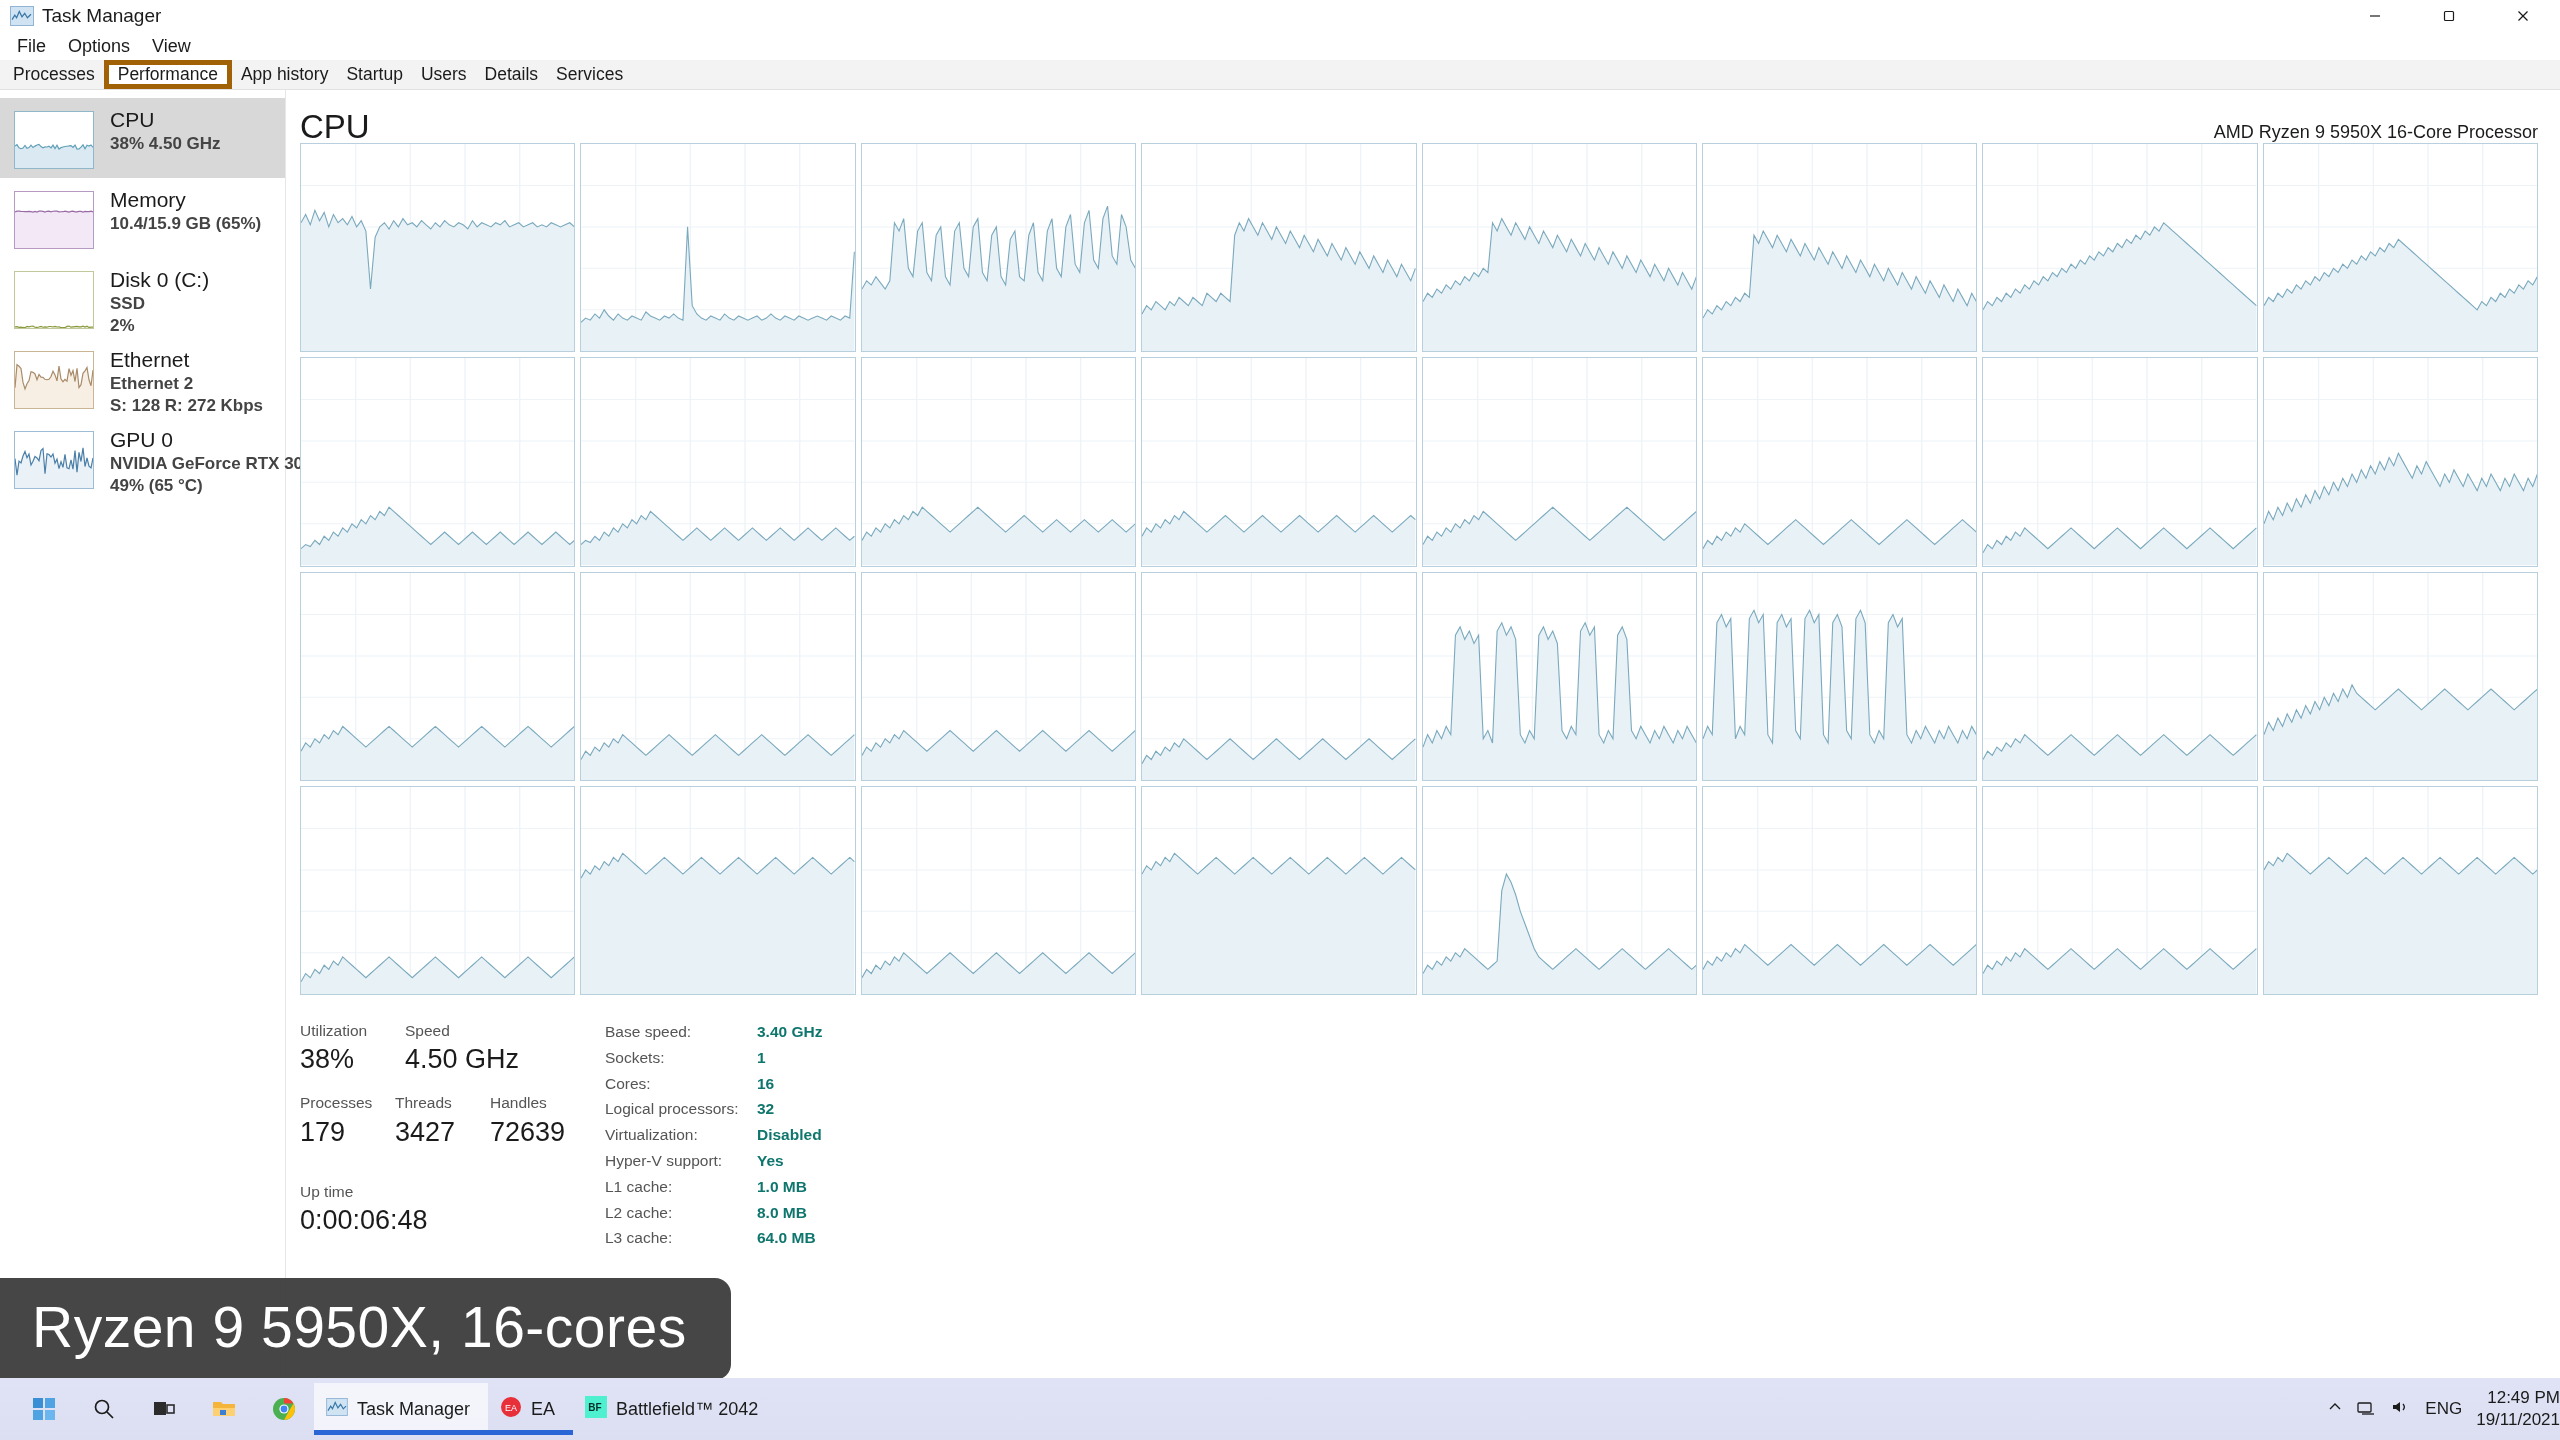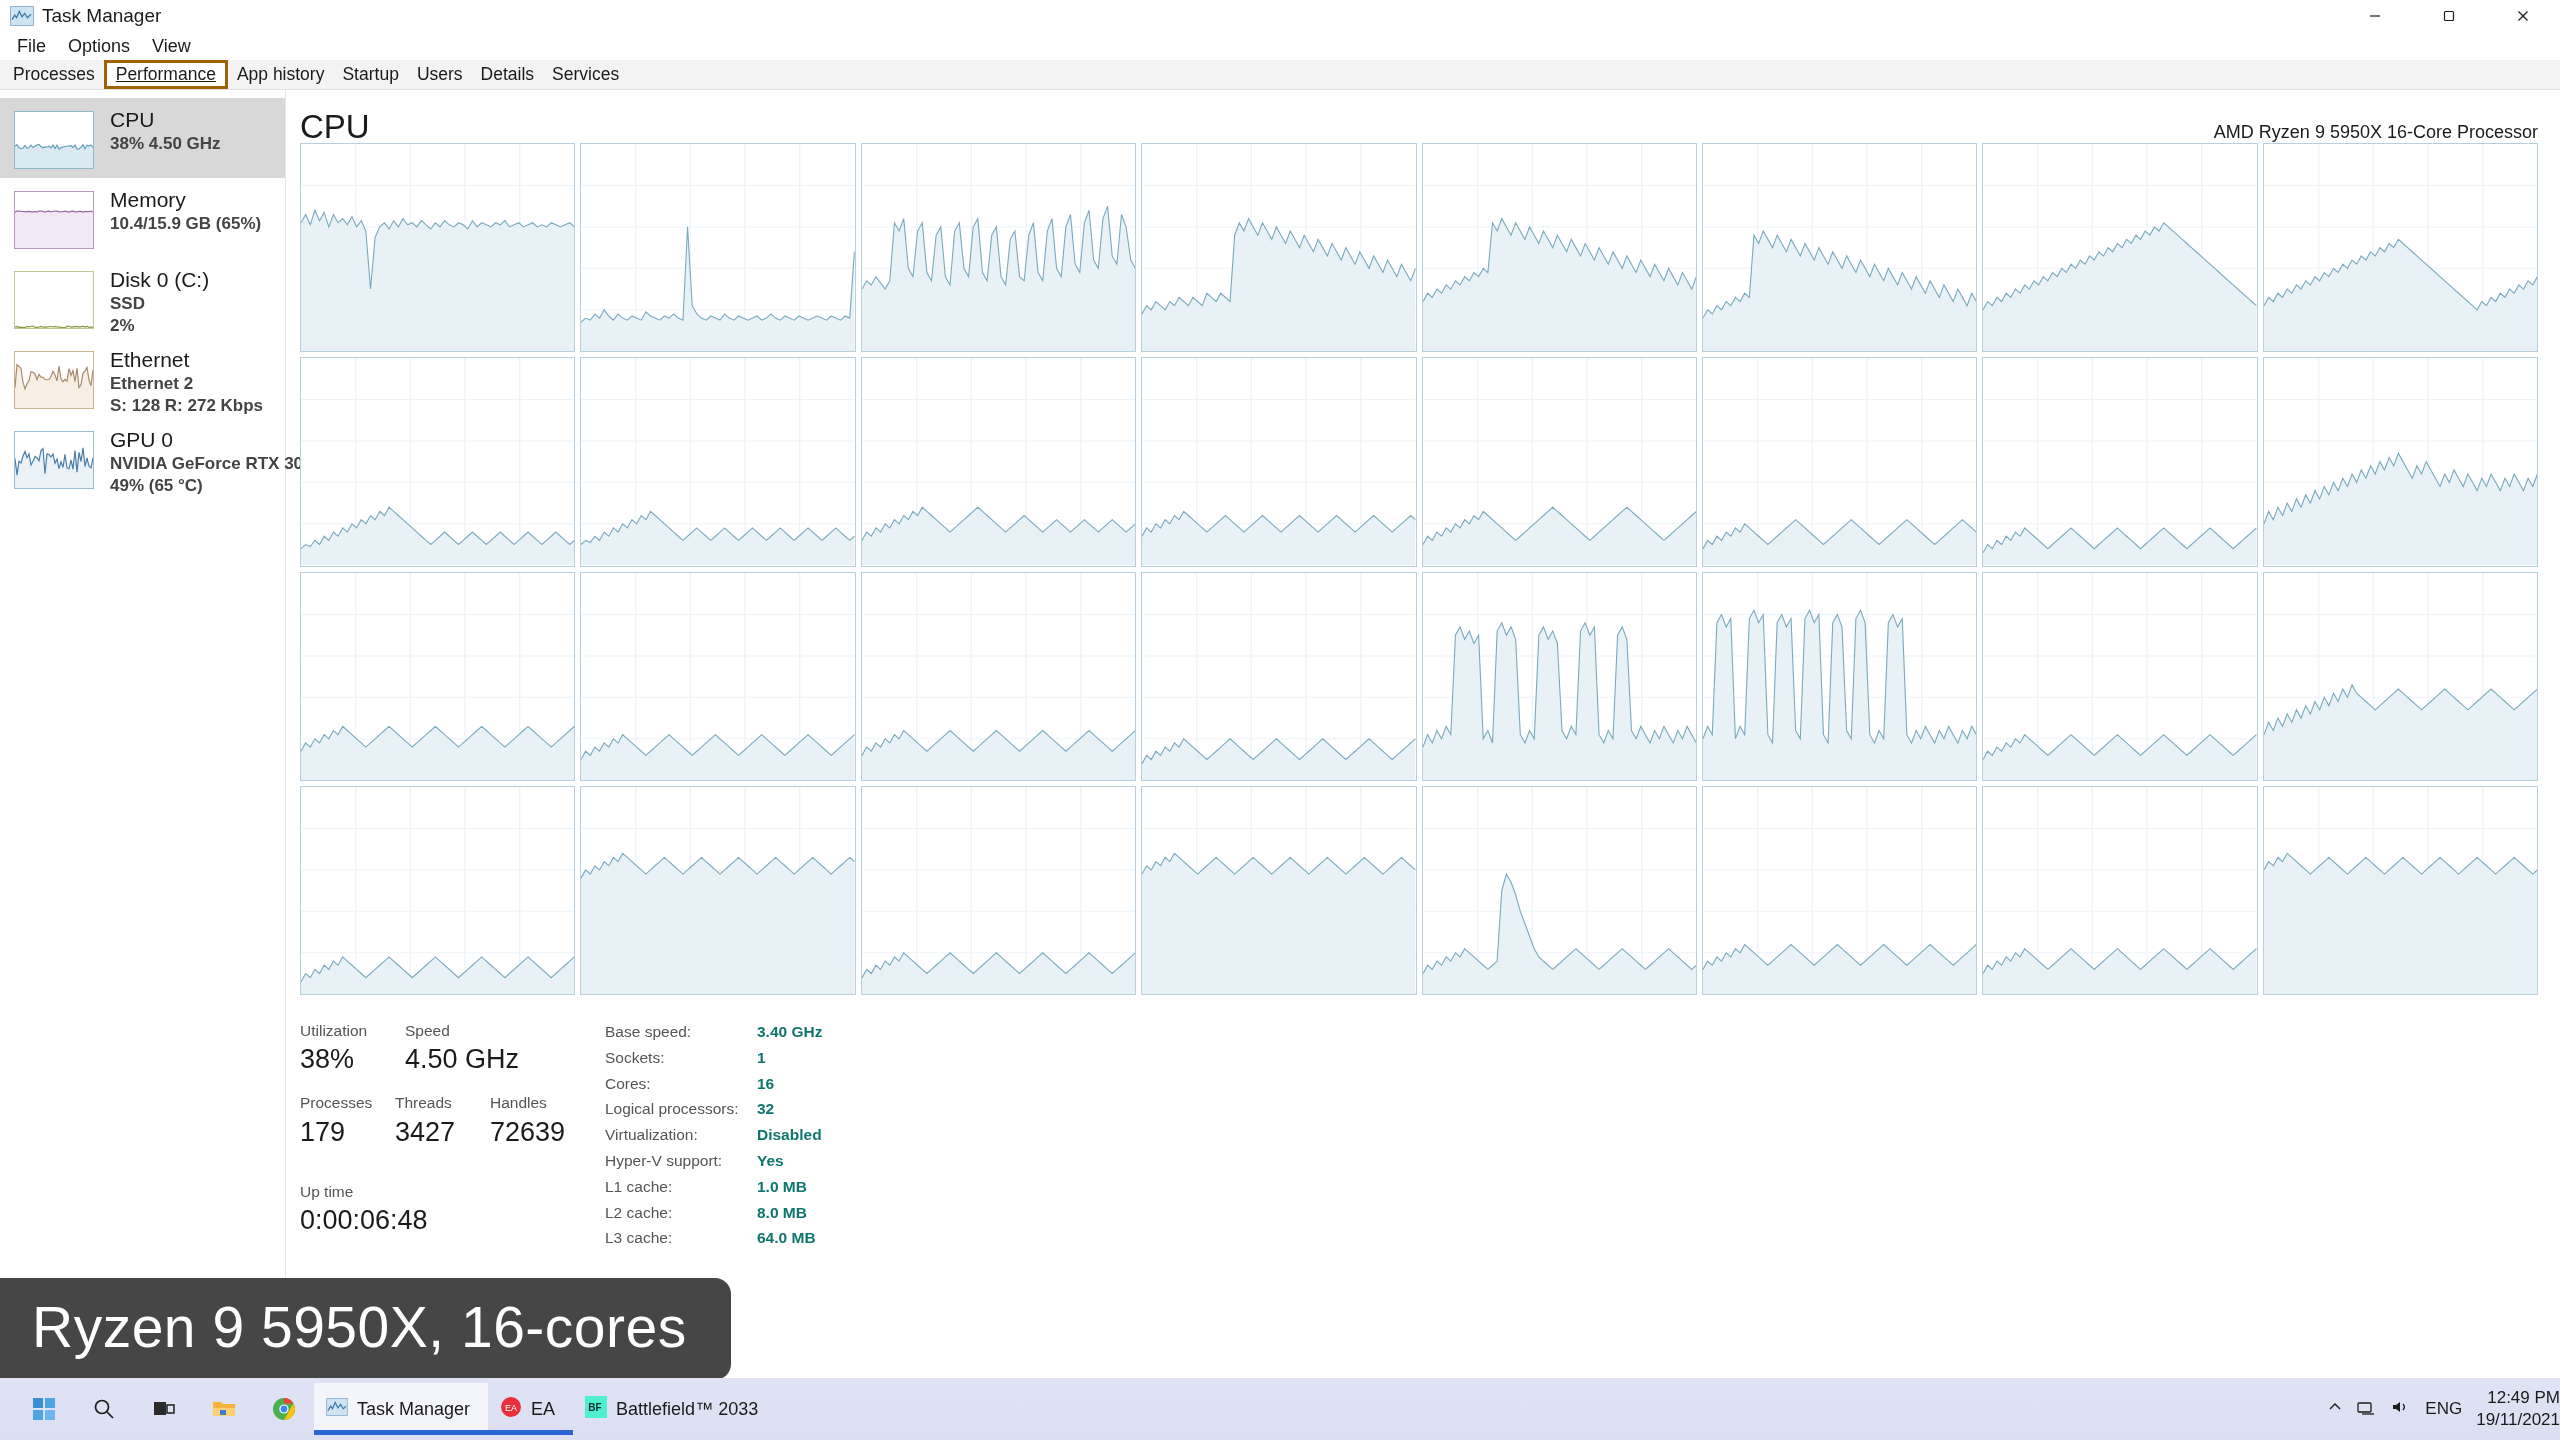--- a/index.html
+++ b/index.html
@@ -39,21 +39,21 @@
   
   #tabstrip {
     height: 30px; display: flex; align-items: stretch; padding-left: 4px;
     background: #f3f3f3; border-bottom: 1px solid #e2e2e2;
   }
   .tab {
     display: flex; align-items: center; padding: 0 9px;
     font-size: 17.5px; color: #1b1b1b;
   }
   .tab.selected {
-    background: #ffffff; border: 3px solid #a16207; text-decoration: underline;
+    background: #ffffff; border: 5px solid #a16207;
   }
 
   
   #content { display: flex; height: 1333px; background: #ffffff; }
 
   
   #sidebar {
     width: 286px; flex: none; background: #ffffff;
     border-right: 1px solid #e6e6e6; padding-top: 8px;
   }
@@ -845,21 +845,21 @@
     <span class="bar" style="background:#2b66d6"></span>
   </div>
 
   <div class="tb-task">
     <span>
       <svg width="22" height="22" viewBox="0 0 22 22">
           <rect width="22" height="22" fill="#4ef0d0"></rect>
           <text x="10" y="15" font-size="10" fill="#06312a" text-anchor="middle" font-family="Liberation Sans" font-weight="bold">BF</text>
         </svg>
     </span>
-    <span class="tb-task-label">Battlefield™ 2033</span>
+    <span class="tb-task-label">Battlefield™ 2042</span>
   </div>
 
   <div class="tb-right">
     <span>
       <svg width="16" height="16" viewBox="0 0 16 16">
           <polyline points="3,10 8,5 13,10" fill="none" stroke="#1b1b1b" stroke-width="1.4"></polyline>
         </svg>
     </span>
     <span>
       <svg width="20" height="16" viewBox="0 0 20 16">

